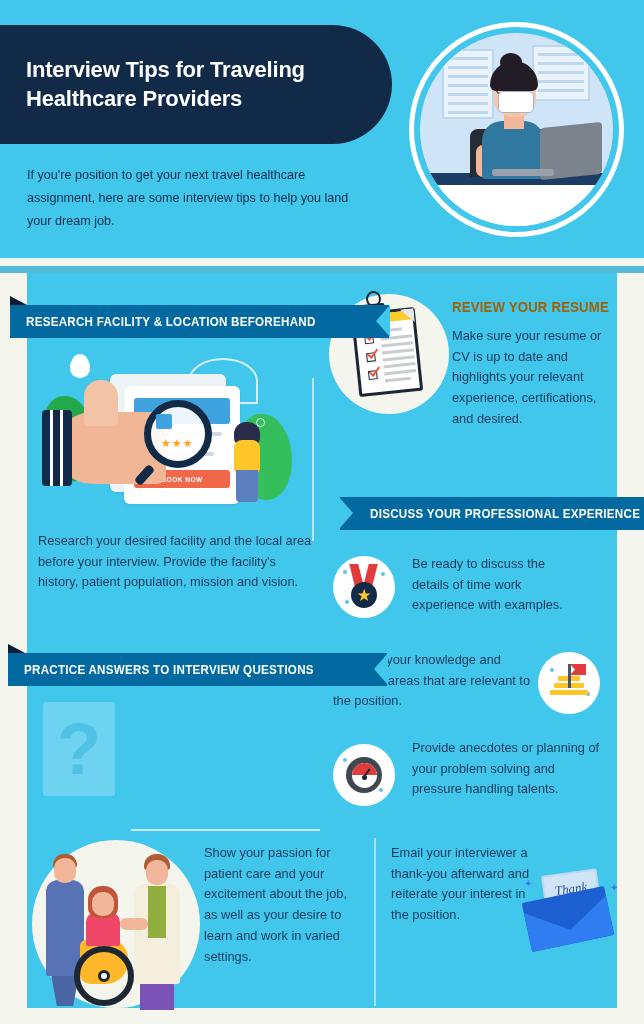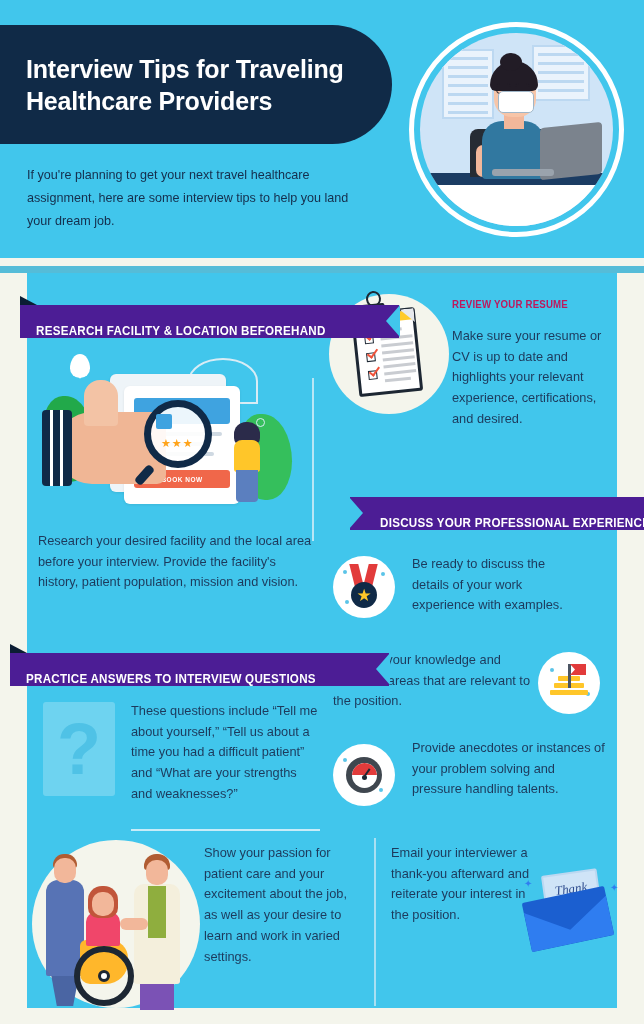--- a/index.html
+++ b/index.html
@@ -23,21 +23,21 @@
   }
   .title-plate {
     position: absolute; left: 0; top: 25px;
     width: 392px; height: 119px;
     background: #102a47;
     border-radius: 0 60px 60px 0;
     display: flex; align-items: center;
   }
   .title-text {
     color: #ffffff;
-    font-size: 25px;
+    font-size: 22px;
     font-weight: bold;
     line-height: 1.28;
     letter-spacing: -0.2px;
     padding-left: 26px;
     padding-right: 34px;
   }
   .subtitle {
     position: absolute; left: 27px; top: 164px;
     width: 346px;
     color: #152e4c;
@@ -134,29 +134,28 @@
   .panel {
     position: absolute; left: 27px; top: 273px;
     width: 590px; height: 735px;
     background: #41c6ec;
   }
 
   
   .banner {
     position: absolute;
     height: 33px;
-    background: #4c1d95;
-    display: flex; align-items: flex-end;
+    background: #0369a1;
+    display: flex; align-items: center;
     color: #ffffff;
     font-size: 13.5px;
     font-weight: bold;
     letter-spacing: 0.3px;
     font-stretch: condensed;
     z-index: 6;
-    margin-left: 10px;
   }
   .banner .btext { transform: scaleX(0.86); transform-origin: left center; white-space: nowrap; }
   .banner-left { padding-left: 16px; padding-right: 26px; }
   .banner-left::after {
     content: ""; position: absolute; right: -1px; top: 0;
     width: 0; height: 0;
     border-top: 16.5px solid transparent;
     border-bottom: 16.5px solid transparent;
     border-right: 14px solid #41c6ec;
   }
@@ -169,21 +168,21 @@
   .banner-right { padding-left: 30px; padding-right: 16px; }
   .banner-right::before {
     content: ""; position: absolute; left: -1px; top: 0;
     width: 0; height: 0;
     border-top: 16.5px solid transparent;
     border-bottom: 16.5px solid transparent;
     border-left: 14px solid #41c6ec;
   }
 
   #banner-research { left: 10px; top: 305px; }
-  #banner-practice { left: 0; top: 653px; }
+  #banner-practice { left: 8px; top: 653px; }
   #banner-discuss  { left: 340px; top: 497px; }
 
   
   .body-text {
     position: absolute;
     color: #1d3a5c;
     font-size: 12.8px;
     line-height: 1.62;
     z-index: 4;
   }
@@ -193,22 +192,22 @@
   #txt-discuss  { left: 412px; top: 554px; width: 172px; }
   #txt-highlight{ left: 333px; top: 650px; width: 200px; }
   #txt-anecdote { left: 412px; top: 738px; width: 195px; }
   #txt-questions{ left: 131px; top: 701px; width: 190px; }
   #txt-passion  { left: 204px; top: 843px; width: 160px; }
   #txt-email    { left: 391px; top: 843px; width: 150px; }
 
   .sec-heading {
     position: absolute;
     left: 452px; top: 298px;
-    color: #be185d;
-    font-size: 11px;
+    color: #a16207;
+    font-size: 15px;
     font-weight: bold;
     letter-spacing: 0.2px;
     z-index: 4;
   }
   .sec-heading span { display:inline-block; transform: scaleX(0.88); transform-origin: left center; white-space: nowrap; }
 
   
   .vdiv-top {
     position: absolute; left: 312px; top: 378px;
     width: 2px; height: 163px; background: #b8e6f5; z-index: 3;
@@ -452,21 +451,21 @@
 <body>
 
 <div id="page">
 
   <div class="header">
 
     <div class="title-plate">
       <div class="title-text">Interview Tips for Traveling Healthcare Providers</div>
     </div>
 
-    <div class="subtitle">If you're planning to get your next travel healthcare assignment, here are some interview tips to help you land your dream job.</div>
+    <div class="subtitle">If you're position to get your next travel healthcare assignment, here are some interview tips to help you land your dream job.</div>
 
     <div class="hero-circle">
       <div class="hero-inner">
         <div class="hero-wallL">
           <div class="blind" style="top:6px"></div>
             <div class="blind" style="top:15px"></div>
           <div class="blind" style="top:24px"></div>
             <div class="blind" style="top:33px"></div>
           <div class="blind" style="top:42px"></div>
             <div class="blind" style="top:51px"></div>
@@ -579,21 +578,21 @@
   <div class="badge" id="badge-medal">
     <div class="dotfield" style="left:10px;top:14px;background:#5bc4e8"></div>
     <div class="dotfield" style="left:48px;top:16px;background:#5bc4e8"></div>
     <div class="dotfield" style="left:12px;top:44px;background:#5bc4e8"></div>
     <div class="md-ribL"></div>
     <div class="md-ribR"></div>
     <div class="md-disc">
       <span class="md-star">★</span>
     </div>
   </div>
-  <div class="body-text" id="txt-discuss">Be ready to discuss the details of your work experience with examples.</div>
+  <div class="body-text" id="txt-discuss">Be ready to discuss the details of time work experience with examples.</div>
 
   <div class="badge" id="badge-ladder">
     <div class="dotfield" style="left:12px;top:16px;background:#5bc4e8"></div>
     <div class="dotfield" style="left:48px;top:40px;background:#5bc4e8"></div>
     <div class="ld-step" style="left:12px;top:38px;width:38px"></div>
     <div class="ld-step" style="left:16px;top:31px;width:30px"></div>
     <div class="ld-step" style="left:20px;top:24px;width:22px"></div>
     <div class="ld-pole"></div>
     <div class="ld-flag"></div>
   </div>
@@ -603,29 +602,28 @@
     <div class="dotfield" style="left:10px;top:14px;background:#5bc4e8"></div>
     <div class="dotfield" style="left:46px;top:44px;background:#5bc4e8"></div>
     <div class="gg-ring">
       <div class="gg-face">
         <div class="gg-arc"></div>
         <div class="gg-needle"></div>
         <div class="gg-hub"></div>
       </div>
     </div>
   </div>
-  <div class="body-text" id="txt-anecdote">Provide anecdotes or instances of your problem solving and pressure handling talents.</div>
+  <div class="body-text" id="txt-anecdote">Provide anecdotes or planning of your problem solving and pressure handling talents.</div>
 
   <div class="banner banner-left" id="banner-practice">
     <div class="fold-tl"></div>
     <div class="btext">PRACTICE ANSWERS TO INTERVIEW QUESTIONS</div>
   </div>
 
   <div class="qmark">?</div>
-  <div class="body-text" id="txt-questions">These questions include “Tell me about yourself,” “Tell us about a time you had a difficult patient” and “What are your strengths and weaknesses?”</div>
 
   <div class="illus-people">
     <div class="ip-bg"></div>
     <div class="ip-manA-legs"></div>
     <div class="ip-manA-body"></div>
     <div class="ip-manA-hair"></div>
     <div class="ip-manA-head"></div>
     <div class="ip-doc-legs"></div>
     <div class="ip-doc-coat"></div>
     <div class="ip-doc-shirt"></div>

